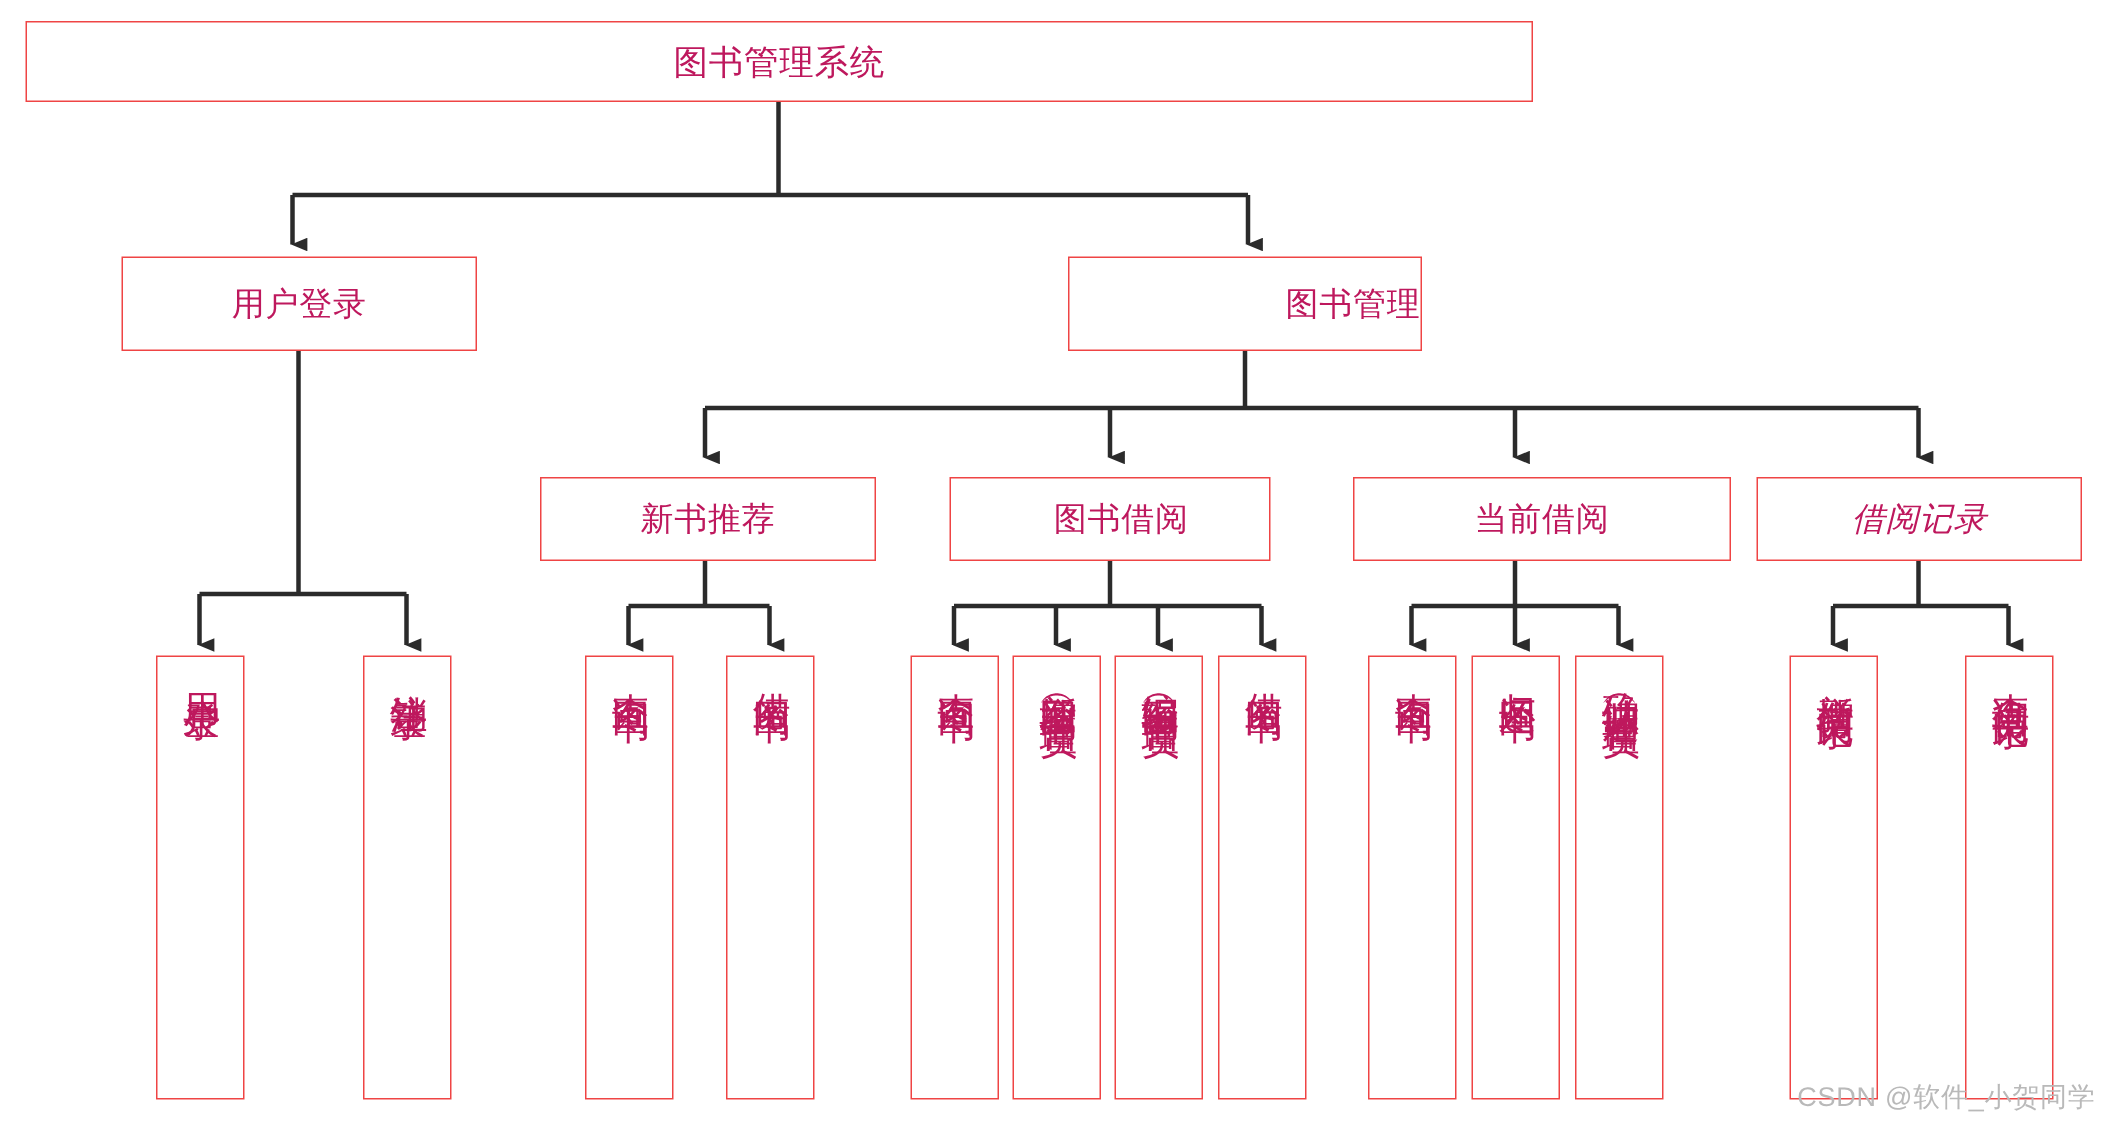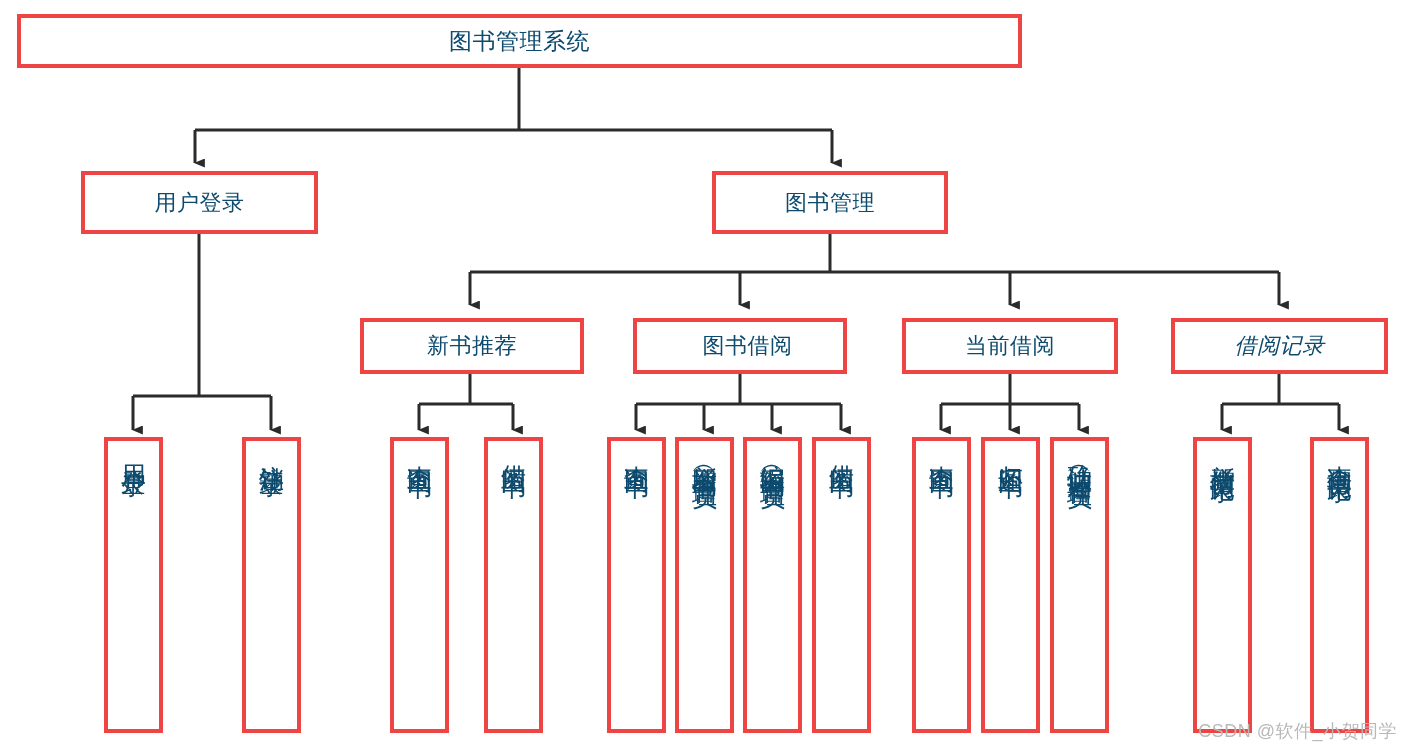--- a/index.html
+++ b/index.html
@@ -21,26 +21,26 @@
     position: absolute;
     left: 0;
     top: 0;
     width: 1405px;
     height: 747px;
     pointer-events: none;
   }
   .node {
     position: absolute;
     box-sizing: border-box;
-    border: 4px solid #ef4444;
+    border: 1px solid #ef4444;
     background: #ffffff;
     display: flex;
     align-items: center;
     justify-content: center;
-    color: #0c4a6e;
+    color: #be185d;
   }
   .node .label {
     display: block;
     text-align: center;
     line-height: 1.08;
     letter-spacing: 0.5px;
   }
   
   .node.horiz .label {
     writing-mode: horizontal-tb;
@@ -130,31 +130,31 @@
     </g>
   </svg>
 
   <div class="node horiz root" style="left:17px; top:14px; width:1005px; height:54px;">
     <span class="label">图书管理系统</span>
   </div>
 
   <div class="node horiz" style="left:81px; top:171px; width:237px; height:63px;">
     <span class="label">用户登录</span>
   </div>
-  <div class="node horiz" style="left:712px; top:171px; width:236px; height:63px;">
+  <div class="node horiz" style="left:712px; top:171px; width:236px; height:63px;justify-content:flex-end;">
     <span class="label">图书管理</span>
   </div>
 
   <div class="node horiz" style="left:360px; top:318px; width:224px; height:56px;">
     <span class="label">新书推荐</span>
   </div>
   <div class="node horiz" style="left:633px; top:318px; width:214px; height:56px;padding-left:15px;">
     <span class="label">图书借阅</span>
   </div>
-  <div class="node horiz" style="left:902px; top:318px; width:216px; height:56px;">
+  <div class="node horiz" style="left:902px; top:318px; width:252px; height:56px;">
     <span class="label">当前借阅</span>
   </div>
   <div class="node horiz" style="left:1171px; top:318px; width:217px; height:56px;font-style:italic;">
     <span class="label">借阅记录</span>
   </div>
 
   <div class="node vert" style="left:104px; top:437px; width:59px; height:296px;">
     <span class="label">用户登录</span>
   </div>
   <div class="node vert" style="left:242px; top:437px; width:59px; height:296px;">

